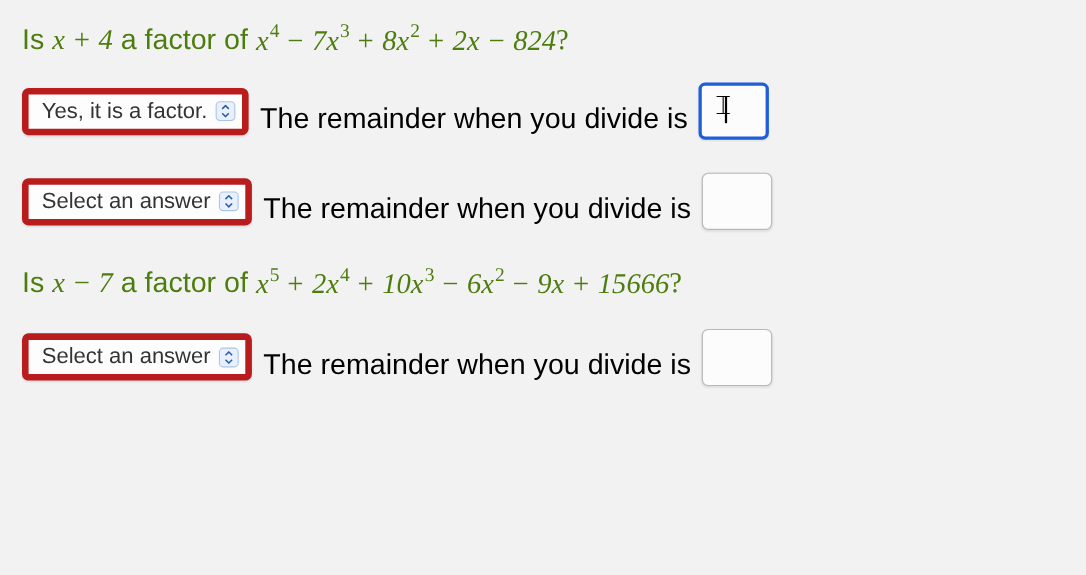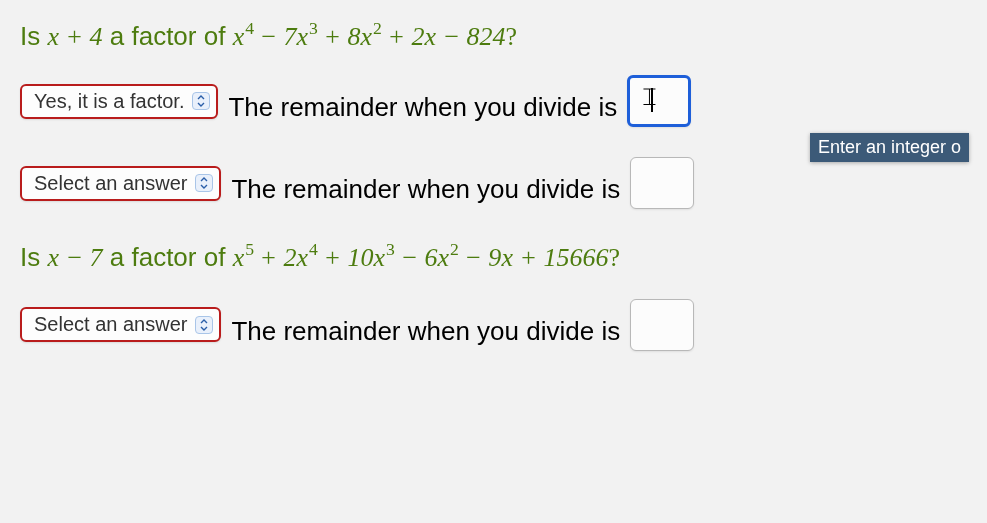--- a/index.html
+++ b/index.html
@@ -45,21 +45,21 @@
       font-style: normal;
       font-family: 'Times New Roman', Times, serif;
       position: relative;
       top: -1px;
       left: 1px;
     }
     .select-box {
       display: inline-flex;
       align-items: center;
       background: #fdfdfd;
-      border: 2px solid #b91c1c;
+      border: 6px solid #b91c1c;
       border-radius: 6px;
       padding: 4px 6px 4px 12px;
       font-size: 20px;
       color: #333;
       box-shadow: 0 1px 2px rgba(0,0,0,0.1);
       gap: 8px;
     }
     .select-caret {
       width: 18px;
       height: 18px;
@@ -148,21 +148,20 @@
             <path d="M2 8 L5 11 L8 8" stroke="#2a5ea8" stroke-width="1.4" fill="none"></path>
           </svg>
       </span>
     </div>
     <span class="remainder-text">The remainder when you divide is</span>
     <div class="input-box focused">
       <span class="text-cursor">
           <span class="ibeam">⌶</span>
         </span>
     </div>
-    <div class="tooltip">Enter an integer o</div>
   </div>
 </div>
 
 <div class="question-block q2">
   <div class="answer-row">
     <div class="select-box">
       <span>Select an answer</span>
       <span class="select-caret">
         <svg width="10" height="12" viewBox="0 0 10 12">
             <path d="M2 4 L5 1 L8 4" stroke="#2a5ea8" stroke-width="1.4" fill="none"></path>

